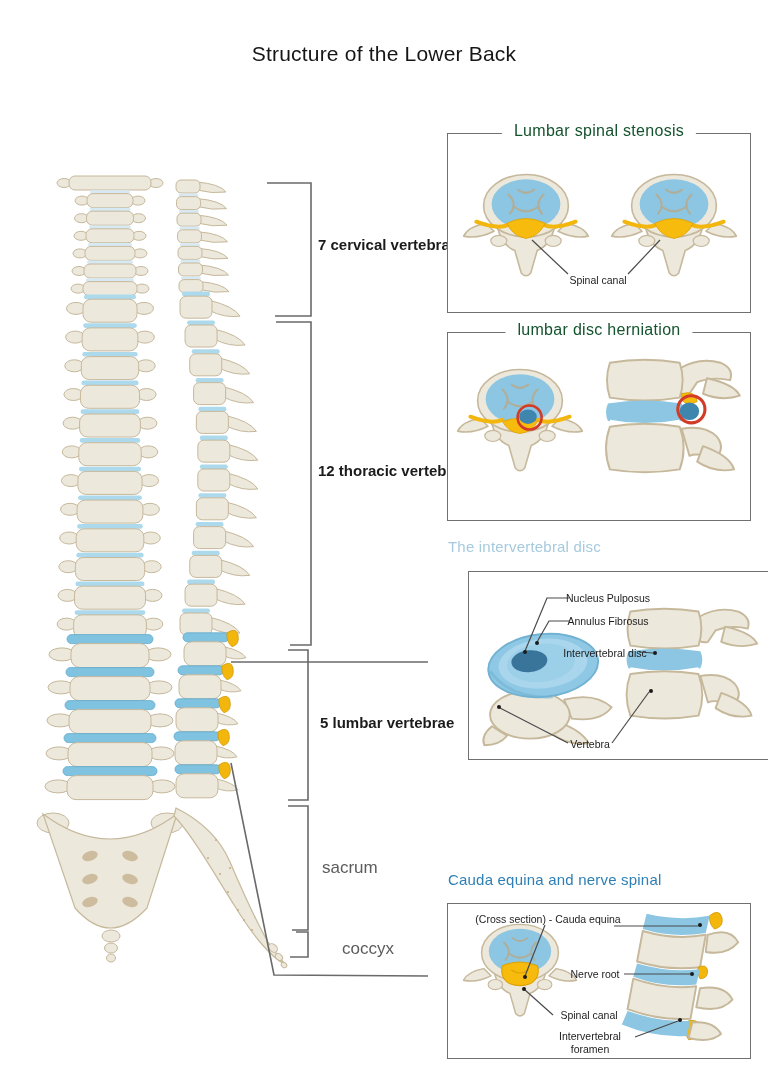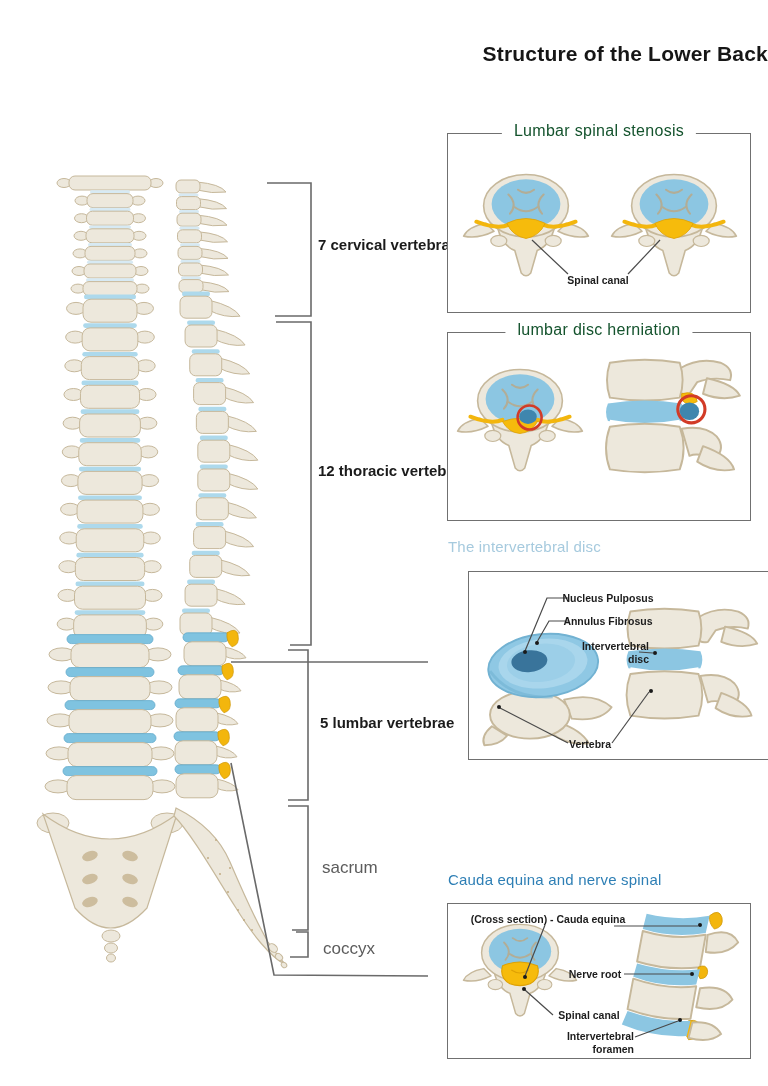--- a/index.html
+++ b/index.html
@@ -1,30 +1,30 @@
 <!DOCTYPE html>
 <html><head>
 <meta charset="utf-8">
 <style>
   html,body{margin:0;padding:0}
   body{width:768px;height:1086px;position:relative;background:#fff;
        font-family:"Liberation Sans",sans-serif;overflow:hidden}
   .abs{position:absolute}
-  #page-title{top:42px;left:0;width:100%;text-align:right;font-size:21px;
-      font-weight:700;color:#161616;letter-spacing:.2px}
+  #page-title{top:42px;left:0;width:100%;text-align:center;font-size:21px;
+      font-weight:400;color:#161616;letter-spacing:.2px}
   .spine-label{font-size:15px;font-weight:700;color:#1b1b1b;white-space:nowrap}
   .spine-label.muted{font-weight:400;font-size:17px;color:#5c5c5c}
   .panel{border:1.5px solid #707070;background:#fff}
   .panel-title{position:absolute;top:-12px;left:50%;transform:translateX(-50%);
       background:#fff;padding:0 12px;font-size:16px;color:#14532d;
       white-space:nowrap;letter-spacing:.3px}
   .section-heading{font-size:15px;letter-spacing:.2px}
   .art{position:absolute;left:0;top:0;width:100%;height:100%}
   .mini-label{position:absolute;transform:translate(-50%,-50%);font-size:10.5px;
-      font-weight:700;color:#1c1c1c;text-align:right;white-space:nowrap;line-height:1.2}
+      font-weight:400;color:#1c1c1c;text-align:center;white-space:nowrap;line-height:1.2}
   .mini-label.wrap{white-space:normal;width:88px}
   svg{display:block}
 </style>
 </head>
 <body>
 
 <svg width="0" height="0" style="position:absolute" aria-hidden="true">
 <defs>
 
   <g id="axg" stroke="#C6B89B" stroke-width="2" stroke-linejoin="round">
@@ -324,21 +324,21 @@
     <path d="M296,932 H308 V957 H290"></path>
     <path d="M231,662 H428"></path>
     <path d="M231,763 L274,975 L428,976"></path>
   </g>
 </svg>
 
 <div class="abs spine-label" style="left:318px;top:236px">7 cervical vertebrae</div>
 <div class="abs spine-label" style="left:318px;top:462px">12 thoracic vertebrae</div>
 <div class="abs spine-label" style="left:320px;top:714px">5 lumbar vertebrae</div>
 <div class="abs spine-label muted" style="left:322px;top:858px">sacrum</div>
-<div class="abs spine-label muted" style="left:323px;top:939px">coccyx</div>
+<div class="abs spine-label muted" style="left:342px;top:939px">coccyx</div>
 
 <div class="abs panel" style="left:447px;top:133px;width:302px;height:178px">
   <div class="panel-title">Lumbar spinal stenosis</div>
   <svg class="art" viewBox="0 0 302 178">
     <use href="#sym-axial-sten" x="14" y="38" width="128" height="109"></use>
     <use href="#sym-axial-sten" x="162" y="38" width="128" height="109"></use>
     <g stroke="#4a4a4a" stroke-width="1.2" fill="none">
       <path d="M120,140 L84,106"></path>
       <path d="M180,140 L212,106"></path>
     </g>

